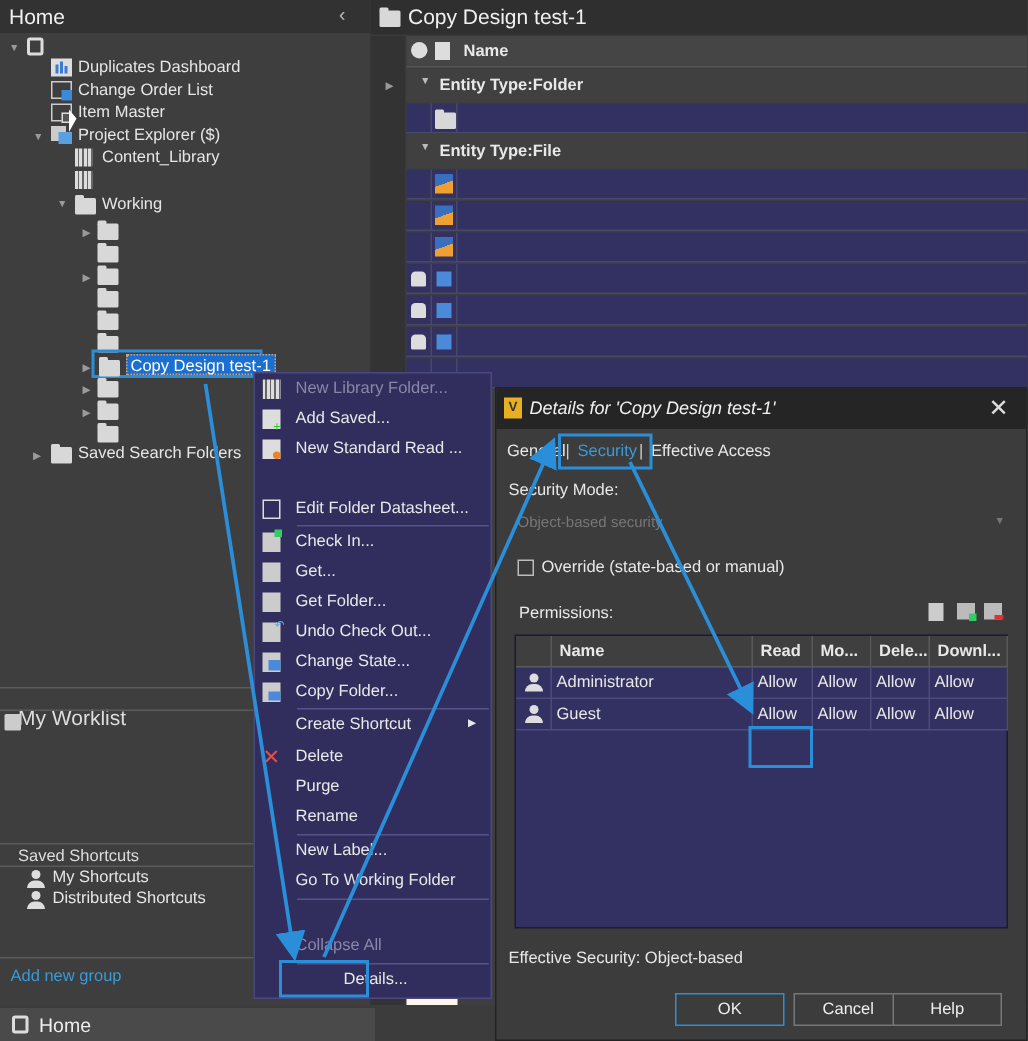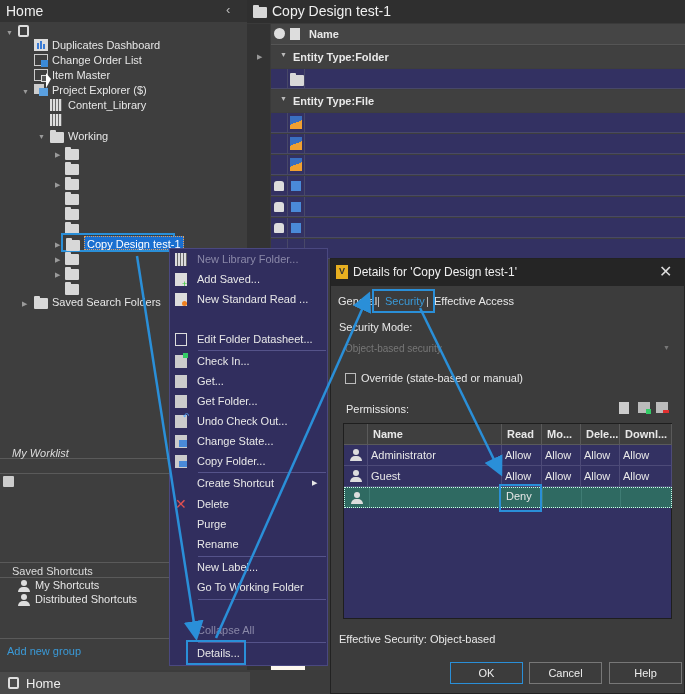--- a/index.html
+++ b/index.html
@@ -35,21 +35,21 @@
   #ctx { position: absolute; left: 169px; top: 248px; width: 159px; height: 418px; background: #312e5e; border: 1px solid #4a4880; }
   .mi { position: absolute; left: 0; width: 157px; height: 20px; line-height: 20px; font-size: 11px; color: #e8e8e8; }
   .mi .lbl { position: absolute; left: 27px; }
   .mi.disabled { color: #8a88a8; }
   .mi .mico { position: absolute; left: 5px; top: 4px; width: 12px; height: 13px; }
   .msep { position: absolute; left: 28px; width: 128px; height: 1px; background: #55538a; }
 
   
   #dlg { position: absolute; left: 330px; top: 258px; width: 355px; height: 436px; background: #3c3c3c; border: 1px solid #222; }
   #dlg-title { position: absolute; left: 0; top: 0; width: 355px; height: 27px; background: #252525; }
-  #dlg-title .t { position: absolute; left: 22px; top: 6px; font-size: 12px; color: #f0f0f0; }
+  #dlg-title .t { position: absolute; left: 22px; top: 6px; font-size: 12px; color: #f0f0f0; font-style: italic; }
   #dlg-title .x { position: absolute; left: 328px; top: 3px; font-size: 16px; color: #ddd; }
   .tab { position: absolute; top: 36px; font-size: 11px; color: #e8e8e8; }
   .perm-table { position: absolute; left: 12px; top: 164px; width: 329px; height: 196px; background: #333162; border: 1px solid #1e1e1e; }
   .pt-h { position: absolute; top: 0; height: 21px; line-height: 21px; font-weight: bold; font-size: 11px; background: #3f3f3f; border-right: 1px solid #5a5a5a; border-bottom: 1px solid #5a5a5a; padding-left: 5px; overflow: hidden; white-space: nowrap; }
   .pt-c { position: absolute; height: 21px; line-height: 21px; font-size: 11px; border-right: 1px solid #4d4b78; border-bottom: 1px solid #4d4b78; padding-left: 3px; white-space: nowrap; }
   .btn { position: absolute; top: 403px; width: 73px; height: 22px; line-height: 20px; text-align: center; font-size: 11px; color: #eee; background: #3c3c3c; border: 1px solid #777; }
   .btn.primary { border: 1px solid #2a8fd8; }
 
   .user-ico { position: absolute; width: 12px; height: 12px; }
   .user-ico::before { content: ""; position: absolute; left: 3px; top: 0; width: 6px; height: 6px; border-radius: 50%; background: #ddd; }
@@ -143,21 +143,21 @@
       <span class="folder" style="left:65px;top:284px;"></span>
 
       <span class="tw" style="left:22px;top:300px;">▶</span>
       <div class="tree-row" style="left:34px;top:295px;">
         <span class="folder" style="left:0;top:3px;"></span>
         <span class="abs" style="left:18px;">Saved Search Folders</span>
       </div>
     </div>
 
     <div class="abs" style="left:0;top:458px;width:169px;height:1px;background:#5a5a5a;"></div>
-    <span class="abs" style="left:12px;top:447px;font-size:11px;color:#ddd;font-style:italic;">My Worklist</span>
+    <span class="abs" style="left:12px;top:470px;font-size:14px;color:#ddd;">My Worklist</span>
     <div class="abs" style="left:0;top:473px;width:169px;height:1px;background:#5a5a5a;"></div>
     <span class="abs" style="left:3px;top:476px;width:11px;height:11px;background:#ccc;border-radius:1px;"></span>
 
     <div class="abs" style="left:0;top:562px;width:169px;height:1px;background:#5a5a5a;"></div>
     <span class="abs" style="left:12px;top:565px;font-size:11px;color:#ddd;">Saved Shortcuts</span>
     <div class="abs" style="left:0;top:577px;width:169px;height:1px;background:#5a5a5a;"></div>
     <div class="tree-row" style="left:18px;top:578px;">
       <span class="user-ico" style="left:0;top:2px;"></span>
       <span class="abs" style="left:17px;">My Shortcuts</span>
     </div>
@@ -328,21 +328,21 @@
         <span class="lbl">New Label...</span>
       </div>
     <div class="mi" style="top:328px;">
         <span class="lbl">Go To Working Folder</span>
       </div>
     <div class="msep" style="top:350px;"></div>
     <div class="mi disabled" style="top:371px;">
         <span class="lbl">Collapse All</span>
       </div>
     <div class="msep" style="top:393px;"></div>
-    <div class="mi" style="top:394px;">
+    <div class="mi" style="top:394px;margin-left:32px;">
         <span class="lbl">Details...</span>
       </div>
     <div class="sel-box" style="left:16px;top:391px;width:60px;height:25px;"></div>
   </div>
 
   <div id="dlg">
     <div id="dlg-title">
       <span class="abs" style="left:5px;top:6px;width:12px;height:14px;background:#e8b020;color:#333;font-size:9px;font-weight:bold;text-align:center;line-height:12px;">V</span>
       <span class="t">Details for 'Copy Design test-1'</span>
       <span class="x">✕</span>
@@ -396,36 +396,28 @@
         <div class="pt-c" style="left:0;top:42px;width:24px;">
             <span class="user-ico" style="left:6px;top:4px;"></span>
           </div>
         <div class="pt-c" style="left:24px;top:42px;width:134px;">Guest</div>
         <div class="pt-c" style="left:158px;top:42px;width:40px;">Allow</div>
         <div class="pt-c" style="left:198px;top:42px;width:39px;">Allow</div>
         <div class="pt-c" style="left:237px;top:42px;width:39px;">Allow</div>
         <div class="pt-c" style="left:276px;top:42px;width:52px;">Allow</div>
       </div>
 
-      <div class="abs" style="left:0;top:63px;width:328px;height:21px;background:#2f6a62;border:1px dotted #cfe;">
-        <span class="user-ico" style="left:6px;top:4px;"></span>
-        <span class="abs" style="left:24px;top:0;height:19px;border-left:1px solid #3f7c74;"></span>
-        <span class="abs" style="left:161px;top:2px;font-size:11px;">Deny</span>
-        <span class="abs" style="left:197px;top:0;height:19px;border-left:1px solid #3f7c74;"></span>
-        <span class="abs" style="left:236px;top:0;height:19px;border-left:1px solid #3f7c74;"></span>
-        <span class="abs" style="left:275px;top:0;height:19px;border-left:1px solid #3f7c74;"></span>
-      </div>
       <div class="sel-box" style="left:155px;top:60px;width:43px;height:28px;"></div>
     </div>
 
     <span class="abs" style="left:8px;top:374px;font-size:11px;">Effective Security: Object-based</span>
 
     <div class="btn primary" style="left:119px;">OK</div>
     <div class="btn" style="left:198px;">Cancel</div>
-    <div class="btn" style="left:278px;">Help</div>
+    <div class="btn" style="left:264px;">Help</div>
   </div>
 
   <svg class="arrows" width="685" height="694">
     <defs>
       <marker id="ah" markerWidth="8" markerHeight="8" refX="6" refY="4" orient="auto">
         <path d="M0,0 L8,4 L0,8 z" fill="#2a8fd8"></path>
       </marker>
     </defs>
     <line x1="137" y1="256" x2="196" y2="636" stroke="#2a8fd8" stroke-width="2.5" marker-end="url(#ah)"></line>
     <line x1="216" y1="638" x2="368" y2="296" stroke="#2a8fd8" stroke-width="2.5" marker-end="url(#ah)"></line>

